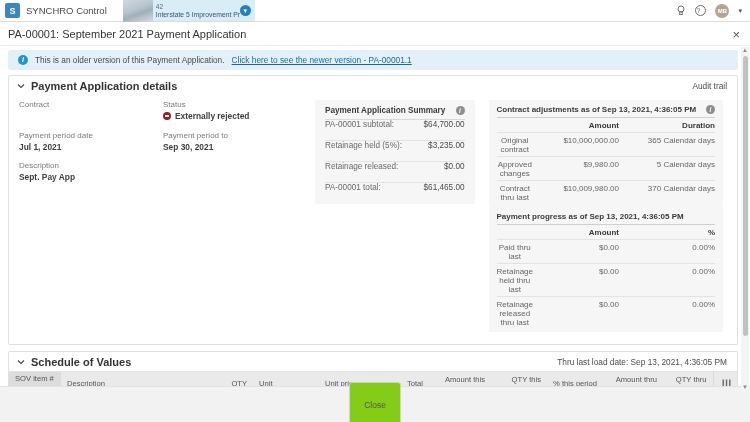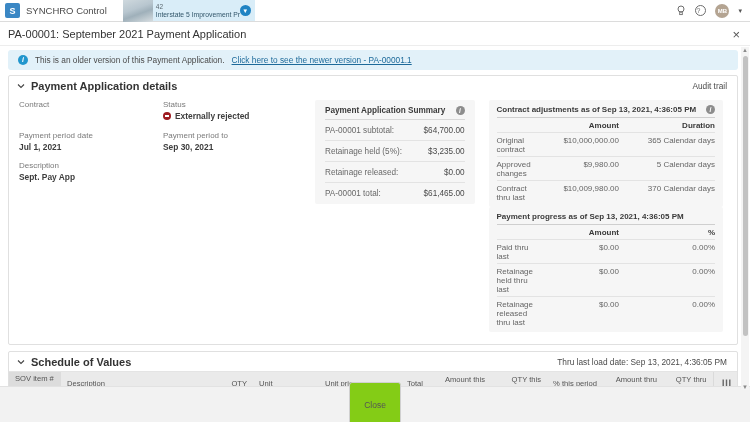--- a/index.html
+++ b/index.html
@@ -63,33 +63,33 @@
   .status-line { display:flex; align-items:center; gap:4px; }
   .status-dot { width:8px; height:8px; border-radius:50%; background:#9e1b20; position:relative; flex:none; }
   .status-dot::after { content:""; position:absolute; left:2px; right:2px; top:3.2px; height:1.5px; background:#fff; }
 
   .panel { background:#f6f6f6; border-radius:2px; padding:6px 10px 4px 10px; }
   .summary-panel { width:183px; height:104px; }
   .panel-title-row { display:flex; align-items:center; border-bottom:1px solid #d8d8d8; padding-bottom:4px; }
   .panel-title { font-size:8.2px; font-weight:bold; color:#3a3a3a; flex:1; }
   .info-gray { width:9px; height:9px; border-radius:50%; background:#8d8d8d; color:#fff; flex:none;
     font-size:6.5px; font-weight:bold; font-style:italic; line-height:9px; text-align:center; }
-  .sum-row { display:flex; justify-content:space-between; align-items:center; height:21px;
+  .sum-row { display:flex; justify-content:space-between; align-items:flex-start; height:21px;
     border-bottom:1px solid #e3e3e3; font-size:8.2px; }
   .sum-row:last-child { border-bottom:none; }
   .sum-label { color:#686868; }
   .sum-value { color:#4a4a4a; }
 
   .right-col { flex:1; display:flex; flex-direction:column; gap:0; }
   .mini-panel { background:#f6f6f6; border-radius:2px; padding:5px 8px 3px 8px; }
   .mini-head { display:flex; align-items:center; border-bottom:1px solid #cfcfcf; padding-bottom:3px; }
   .mini-title { font-size:8px; font-weight:bold; color:#3a3a3a; flex:1; }
   .mini-cols { display:flex; font-size:8px; font-weight:bold; color:#3a3a3a; padding:3px 0 2px 0; }
   .mini-row { display:flex; font-size:8px; color:#666; border-top:1px solid #e3e3e3; padding:2.5px 0; }
-  .mc-label { flex:1; }
+  .mc-label { flex:1;text-align:center; }
   .mc-a { width:86px; text-align:right; }
   .mc-b { width:96px; text-align:right; }
 
   
   .sov-section { margin-top:6px; }
   .sov-scroll { height:121px; overflow:hidden; border-top:1px solid #e4e4e4; }
   table.sov { width:100%; border-collapse:collapse; table-layout:fixed; }
   .sov th { background:#eaeaea; font-size:7.6px; font-weight:normal; color:#555; padding:3px 6px;
     vertical-align:middle; line-height:1.15; }
   .sov th.sorted { background:#dcdcdc; }

